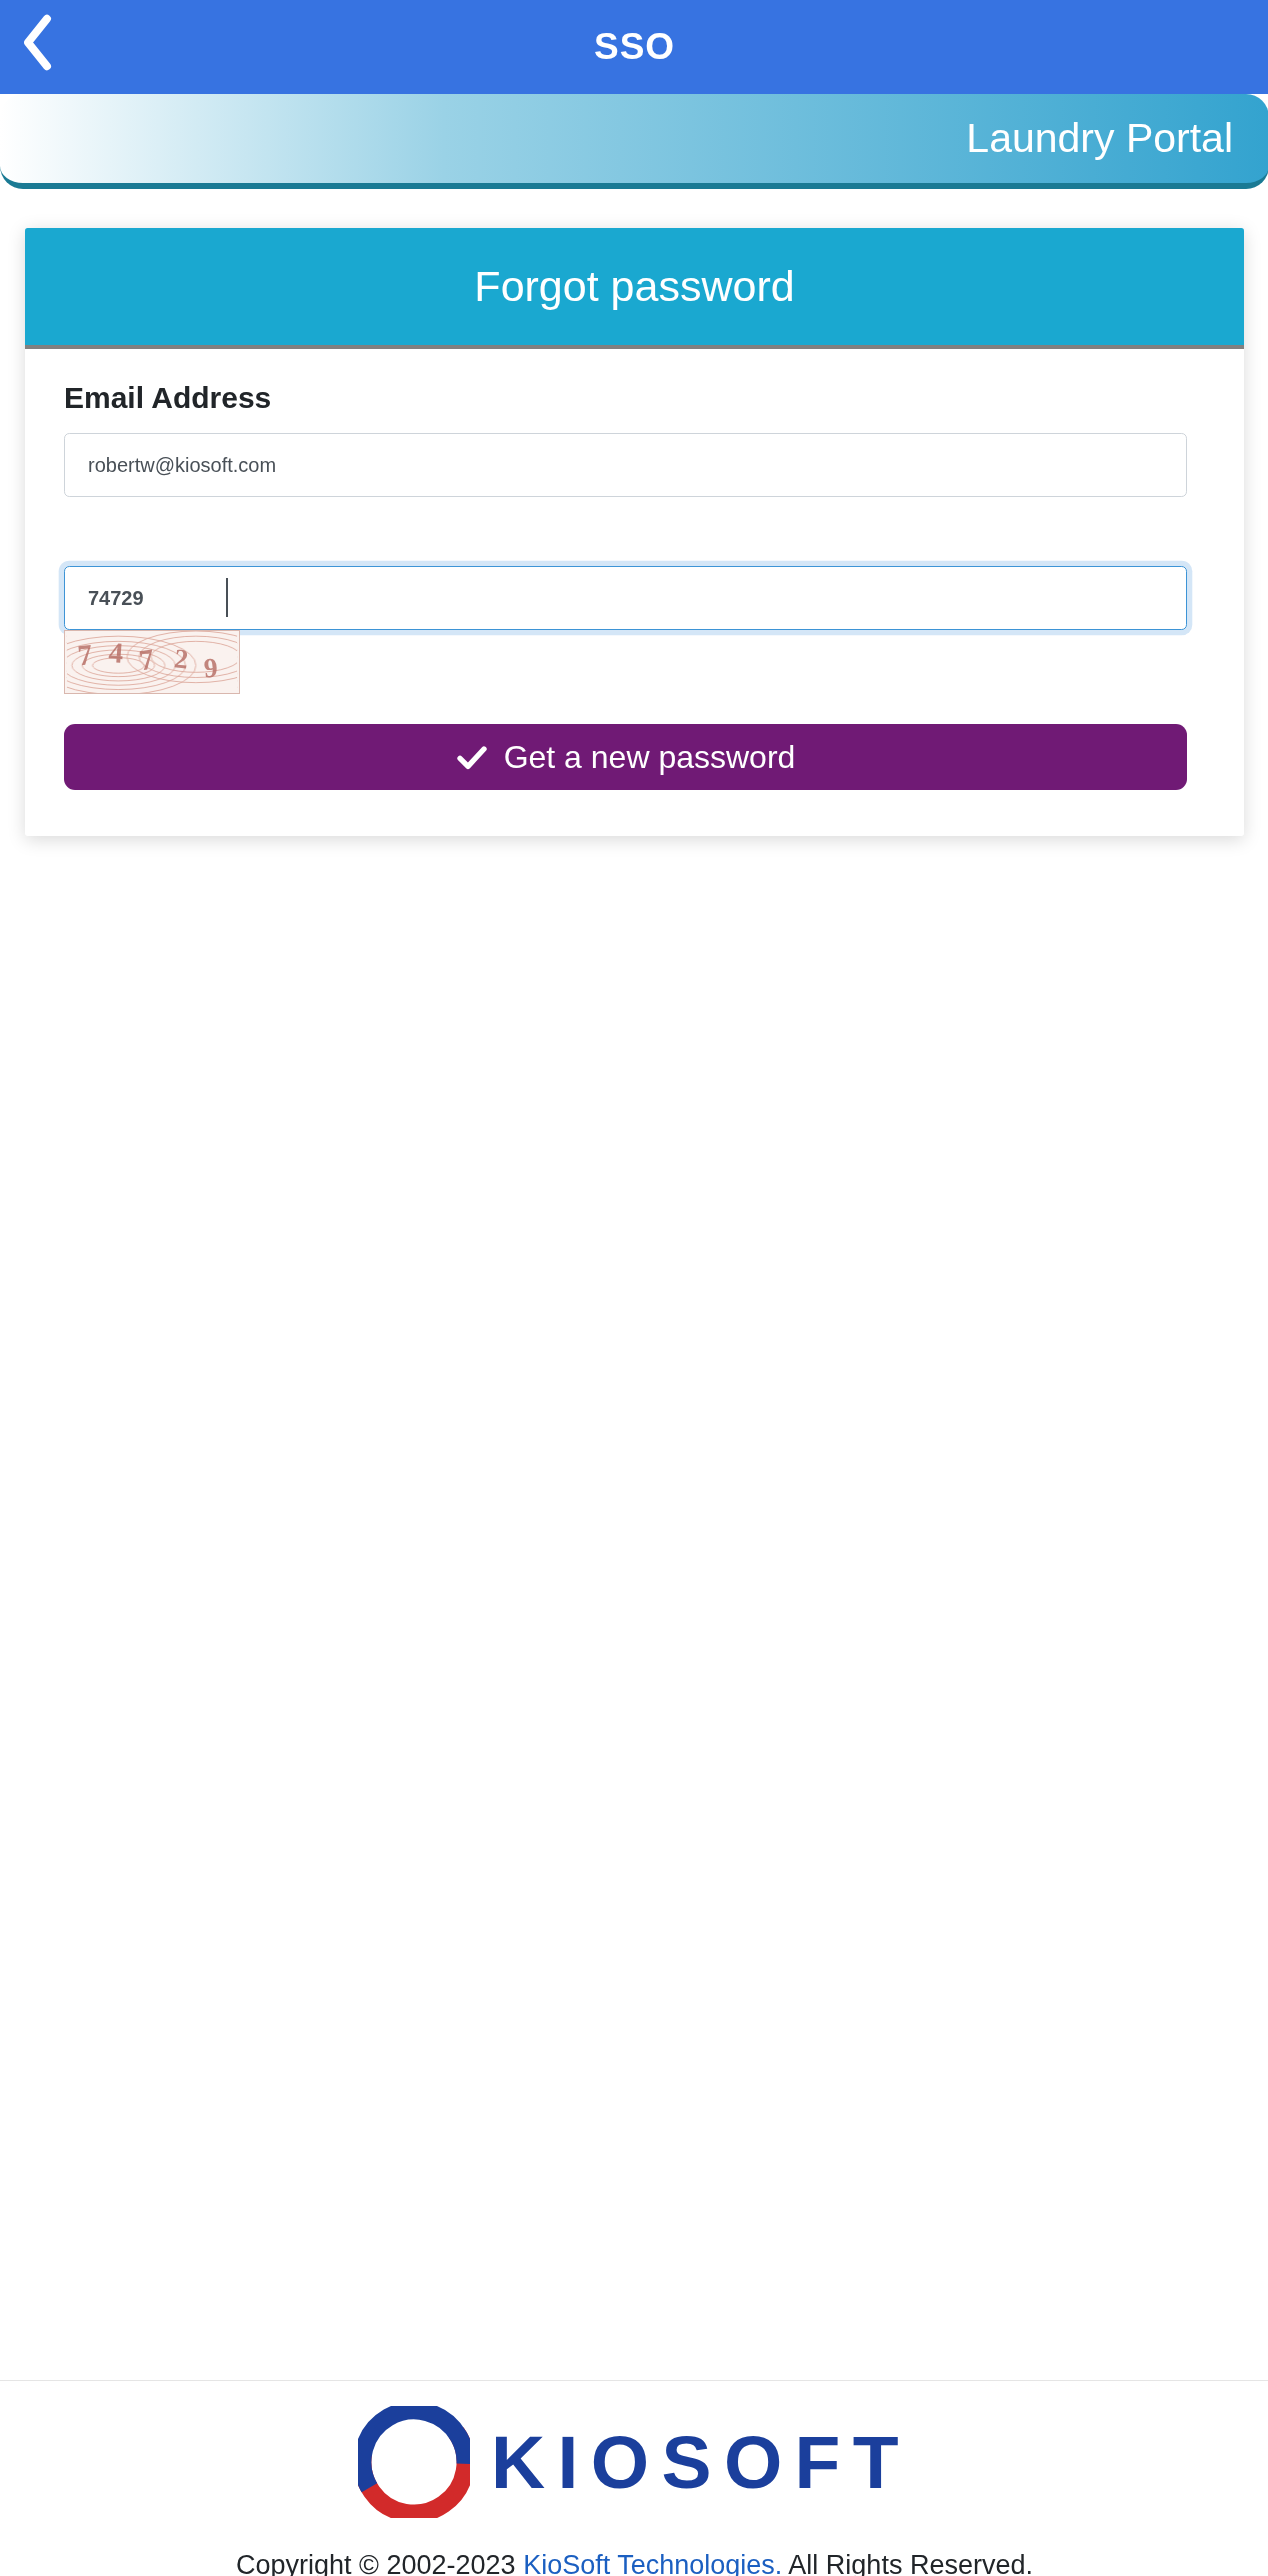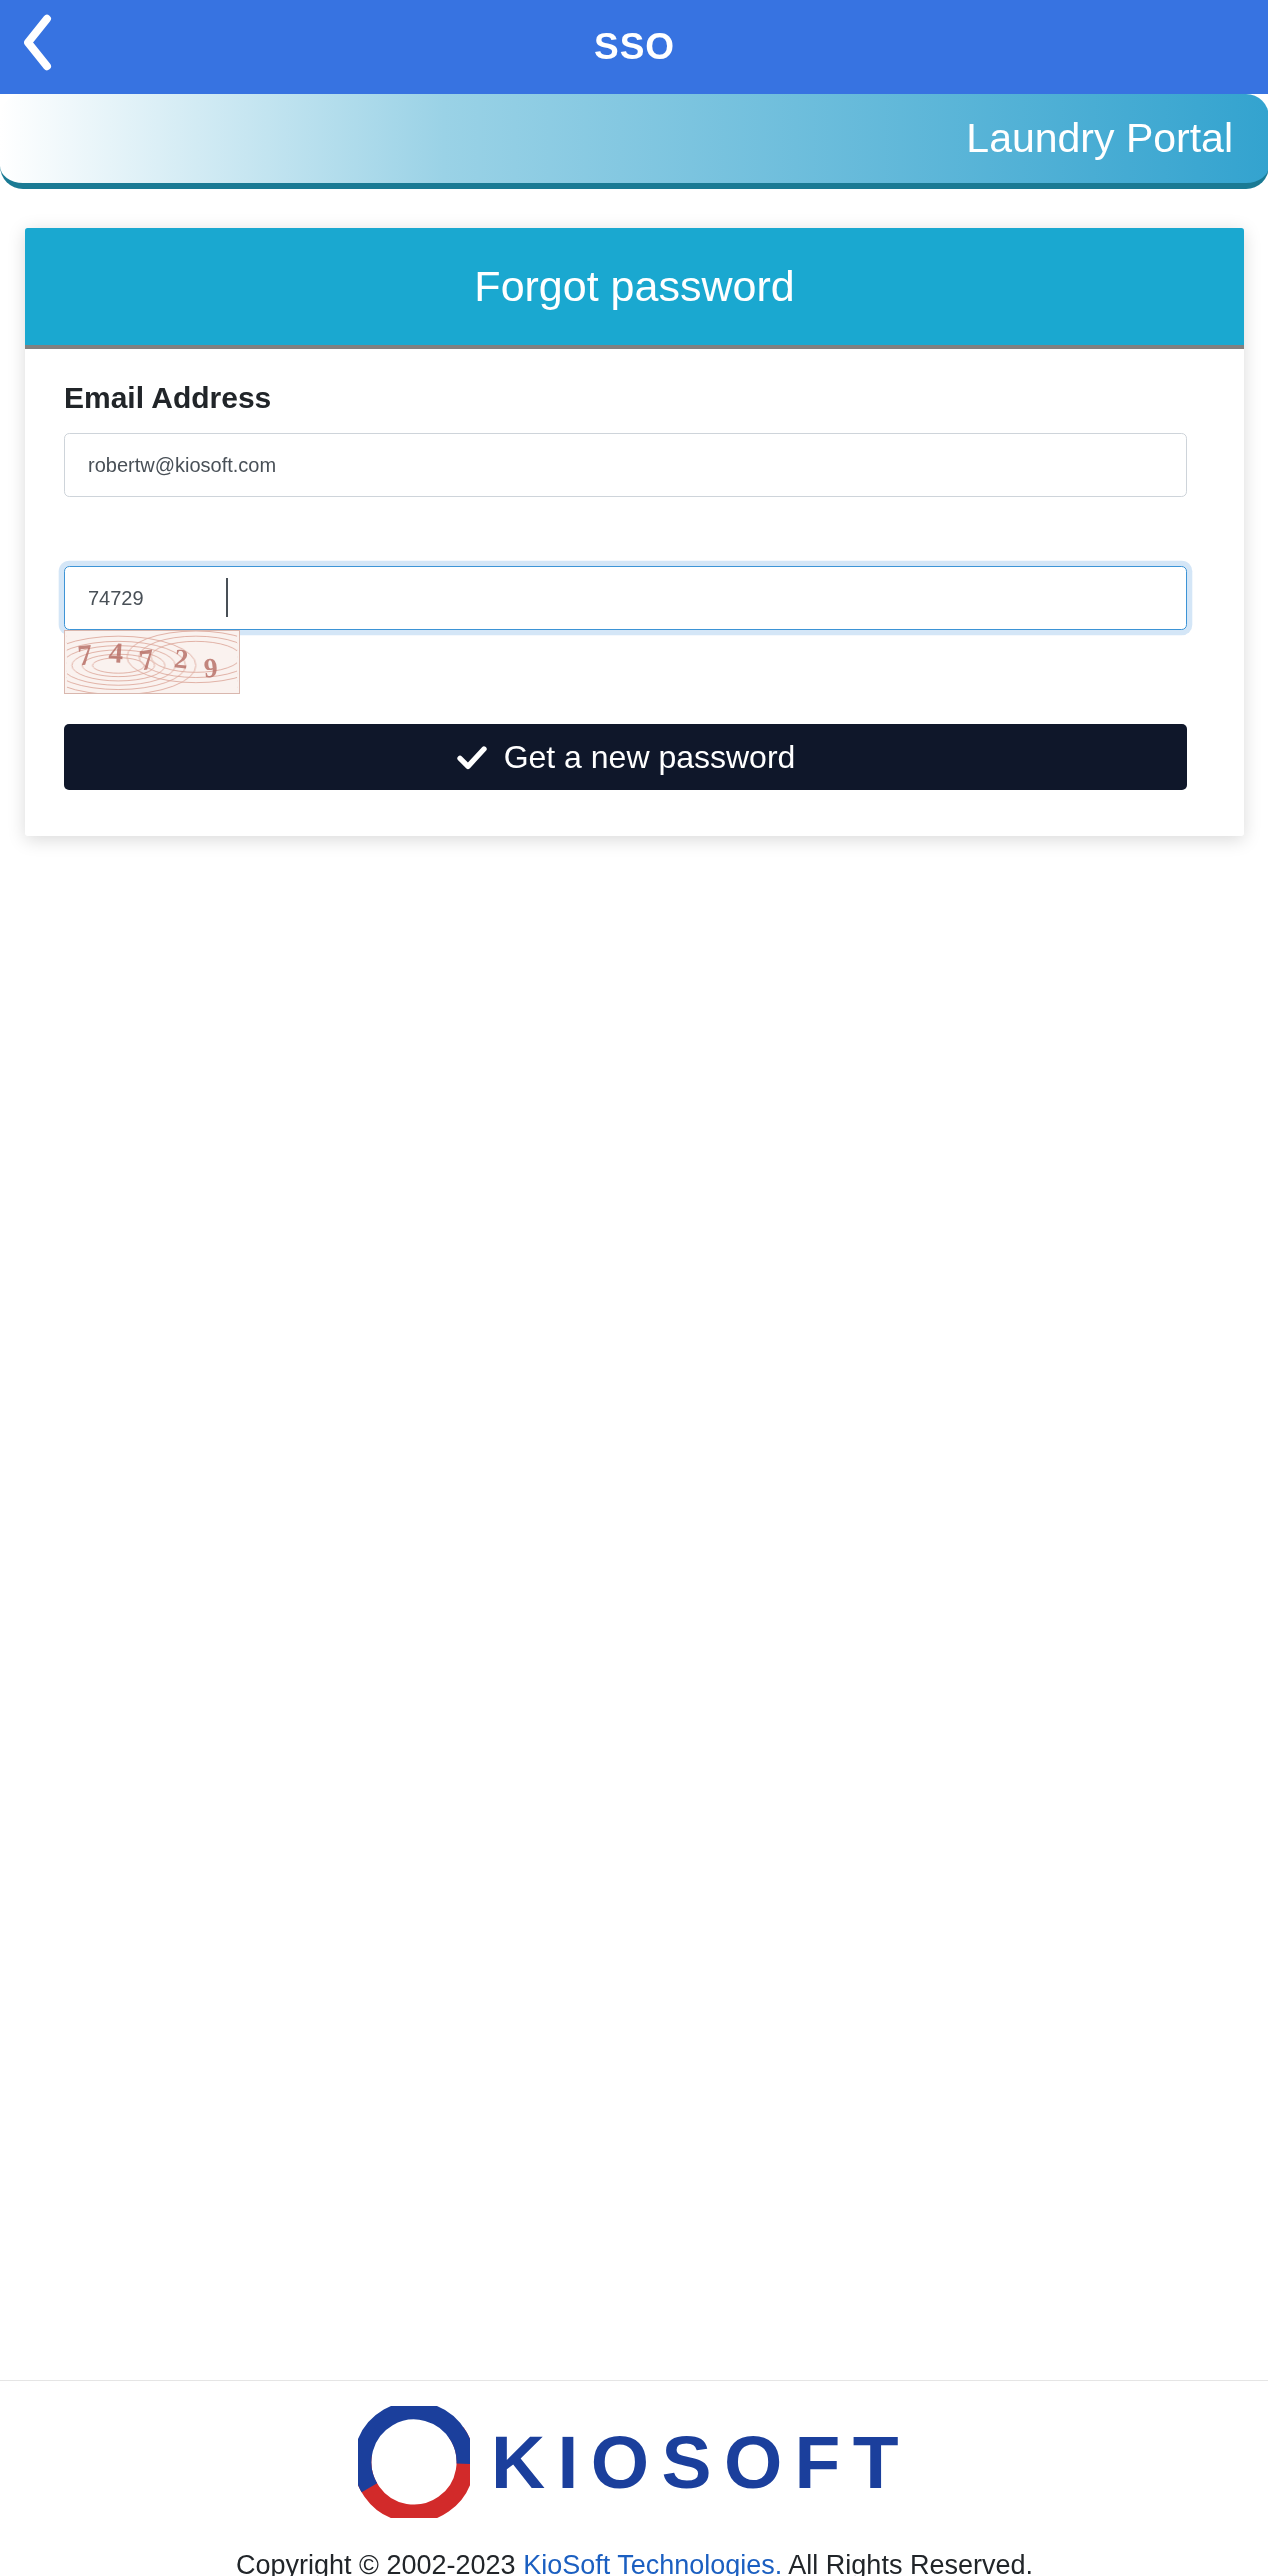--- a/index.html
+++ b/index.html
@@ -81,38 +81,39 @@
       font-size: 20px;
       padding: 0 23px;
       color: #495057;
       outline: none;
       background:#fff;
     }
     .gap-big { height: 69px; }
     .captcha-input-focused {
       border: 0.9px solid #3d94d6;
       box-shadow: 0 0 0 5.3px rgba(59,140,220,.22);
+      font-weight: bold;
     }
     .captcha-box {
       margin-top: 0;
       width: 176px;
       height: 64px;
       background: #faf2ef;
       border: 0.9px solid #d9b7ae;
       position: relative;
       overflow: hidden;
     }
     .captcha-box svg { width: 100%; height: 100%; display:block;}
     .gap-med { height: 30px; }
     .btn-green {
       width: 100%;
       height: 66px;
-      background: #0f172a;
+      background: #701a75;
       border: none;
-      border-radius: 5px;
+      border-radius: 11px;
       color: #fff;
       font-size: 32px;
       font-weight: 400;
       display: flex;
       align-items: center;
       justify-content: center;
       gap: 16px;
       cursor: pointer;
     }
     .btn-green svg {width:32px;height:32px;}

